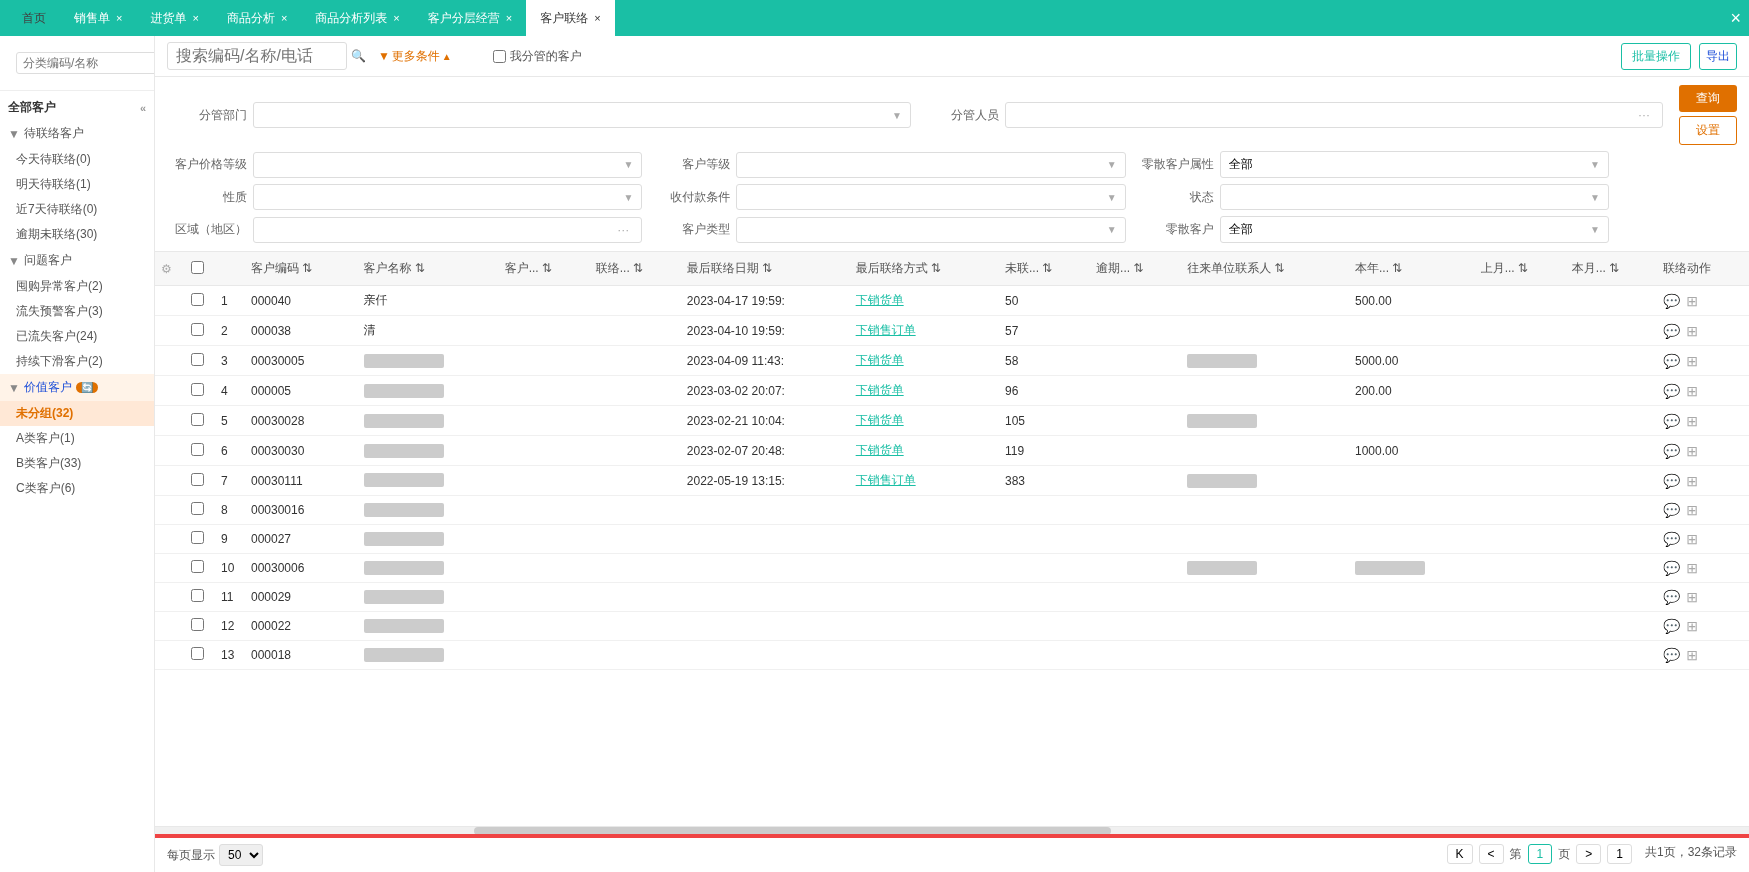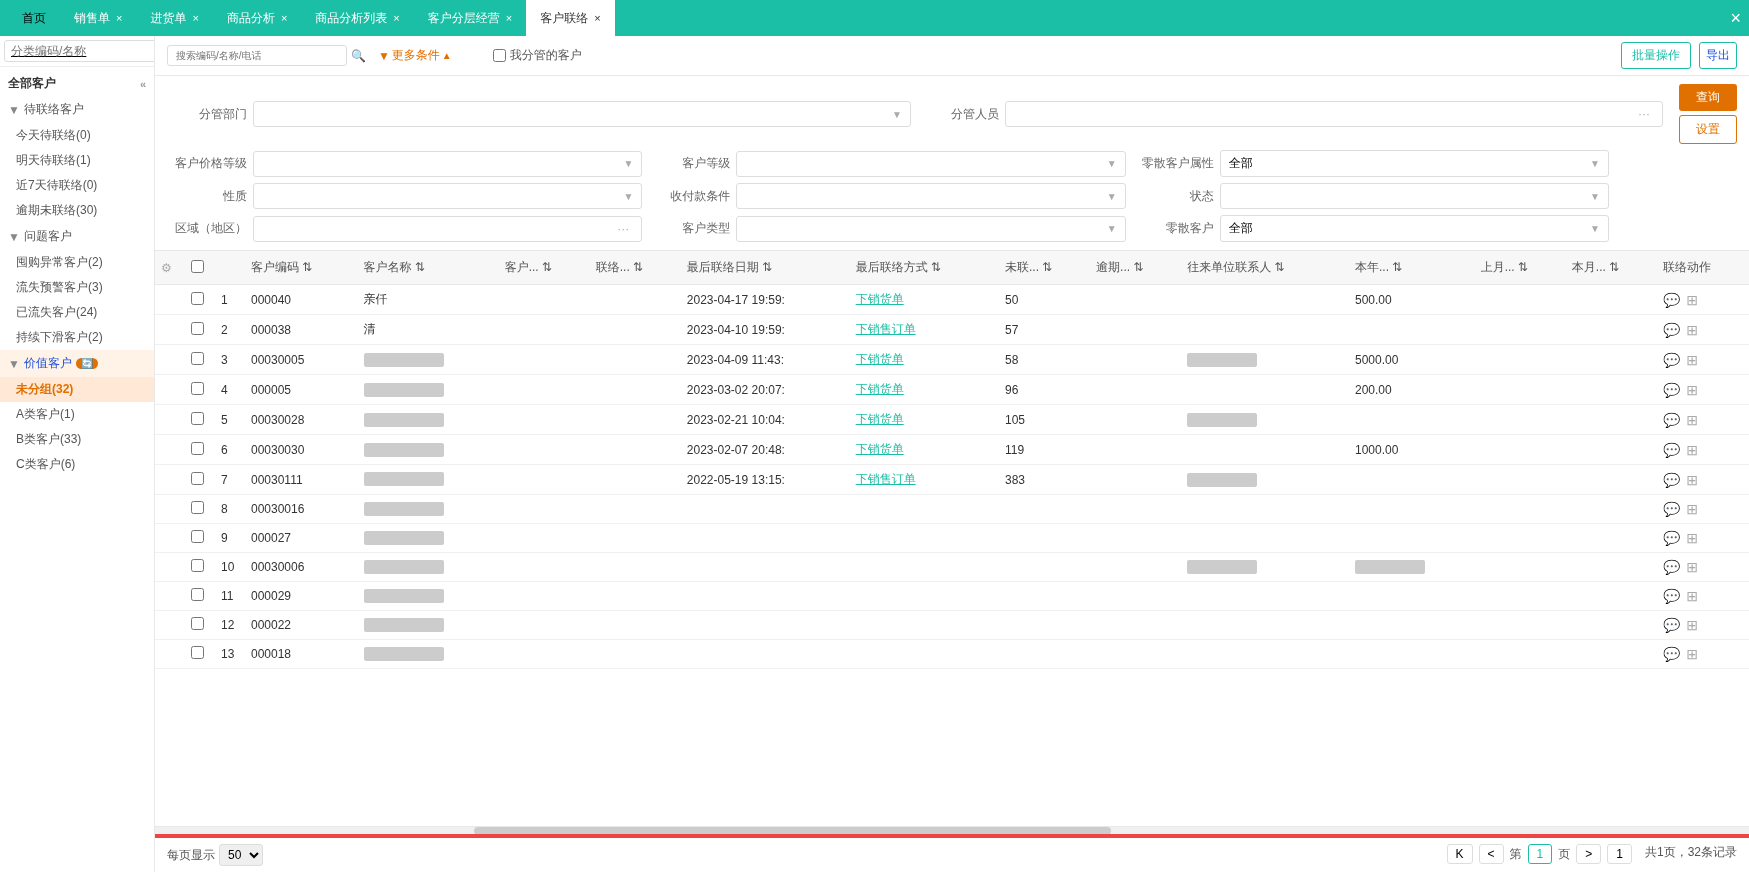--- a/index.html
+++ b/index.html
@@ -17,38 +17,37 @@
       padding: 0 14px; height: 36px;
       cursor: pointer; color: white; font-size: 13px;
       position: relative;
     }
     .nav-tab.active {
       background: white; color: #333;
     }
     .nav-tab .close-icon {
       margin-left: 6px; font-size: 11px; cursor: pointer;
     }
-    .nav-home { padding: 0 14px; height: 24px; display:flex; align-items:center; color:#000000; cursor:pointer; }
+    .nav-home { padding: 0 14px; height: 24px; display:flex; align-items:center; color:#404040; cursor:pointer; }
     .top-nav-right { margin-left: auto; color: white; cursor: pointer; font-size: 18px; }
 
     
     .main-layout { display: flex; height: calc(100vh - 36px); }
 
     
     .sidebar {
       width: 155px; background: white;
       border-right: 1px solid #e8e8e8;
       display: flex; flex-direction: column;
       overflow-y: auto;
     }
     .sidebar-search {
       display: flex; align-items: center;
-      padding: 4px; border-bottom: 1px solid #eee;
+      padding: 16px; border-bottom: 1px solid #eee;
       gap: 4px;
-      text-decoration: underline;
     }
     .sidebar-search input {
       flex: 1; border: 1px solid #ddd; border-radius: 3px;
       padding: 3px 6px; font-size: 12px; outline: none;
     }
     .sidebar-section-title {
       display: flex; align-items: center; justify-content: space-between;
       padding: 8px 8px 4px 8px;
       font-weight: bold; color: #333; font-size: 13px;
       cursor: pointer;
@@ -235,21 +234,21 @@
     <div class="sidebar-item active">未分组(32)</div>
     <div class="sidebar-item">A类客户(1)</div>
     <div class="sidebar-item">B类客户(33)</div>
     <div class="sidebar-item">C类客户(6)</div>
   </div>
 
   <div class="content">
 
     <div class="filter-bar">
       <div class="filter-search">
-        <input type="text" style="border: 1px solid rgb(221, 221, 221); border-radius: 3px; padding: 4px 8px; font-size: 10px; outline: none; width: 180px;" placeholder="搜索编码/名称/电话">
+        <input type="text" style="border: 1px solid rgb(221, 221, 221); border-radius: 3px; padding: 4px 8px; font-size: 16px; outline: none; width: 180px;" placeholder="搜索编码/名称/电话">
         <span style="color:#aaa;cursor:pointer;">🔍</span>
       </div>
       <div class="filter-more">
         <span style="color:#e07000;">▼</span>
         <span>更多条件</span>
         <span style="font-size:10px;">▲</span>
       </div>
       <div class="filter-checkbox">
         <input type="checkbox" style="">
         <span>我分管的客户</span>

